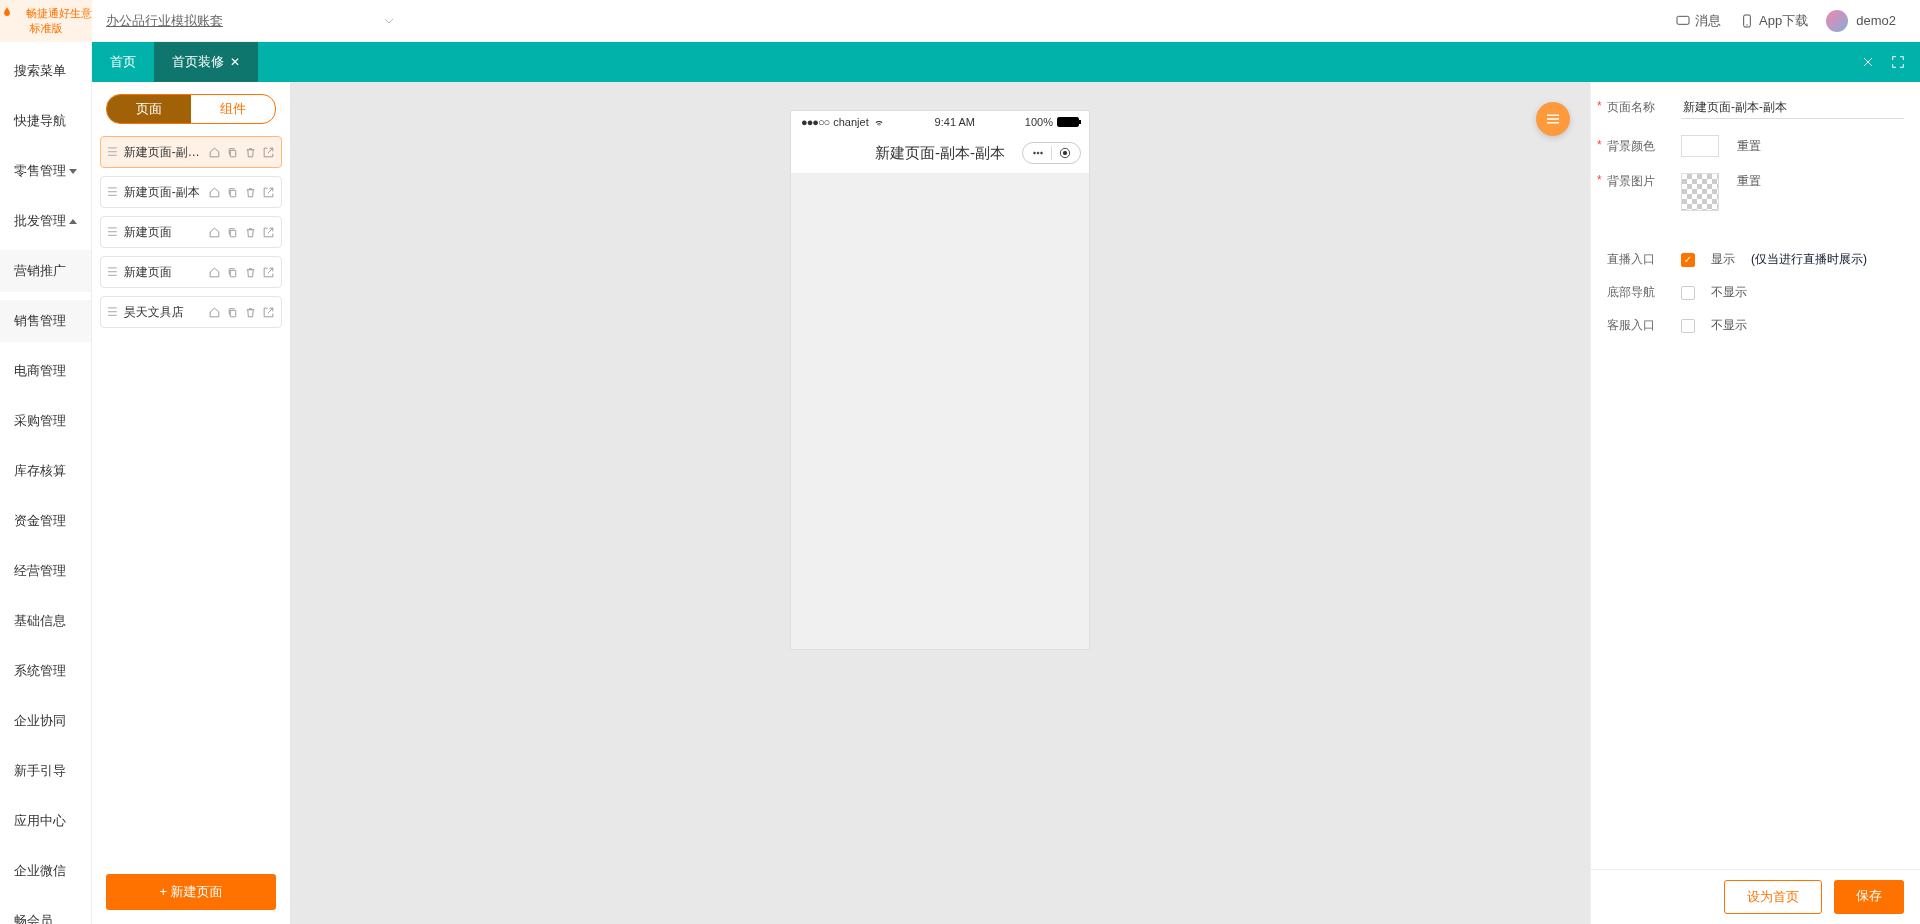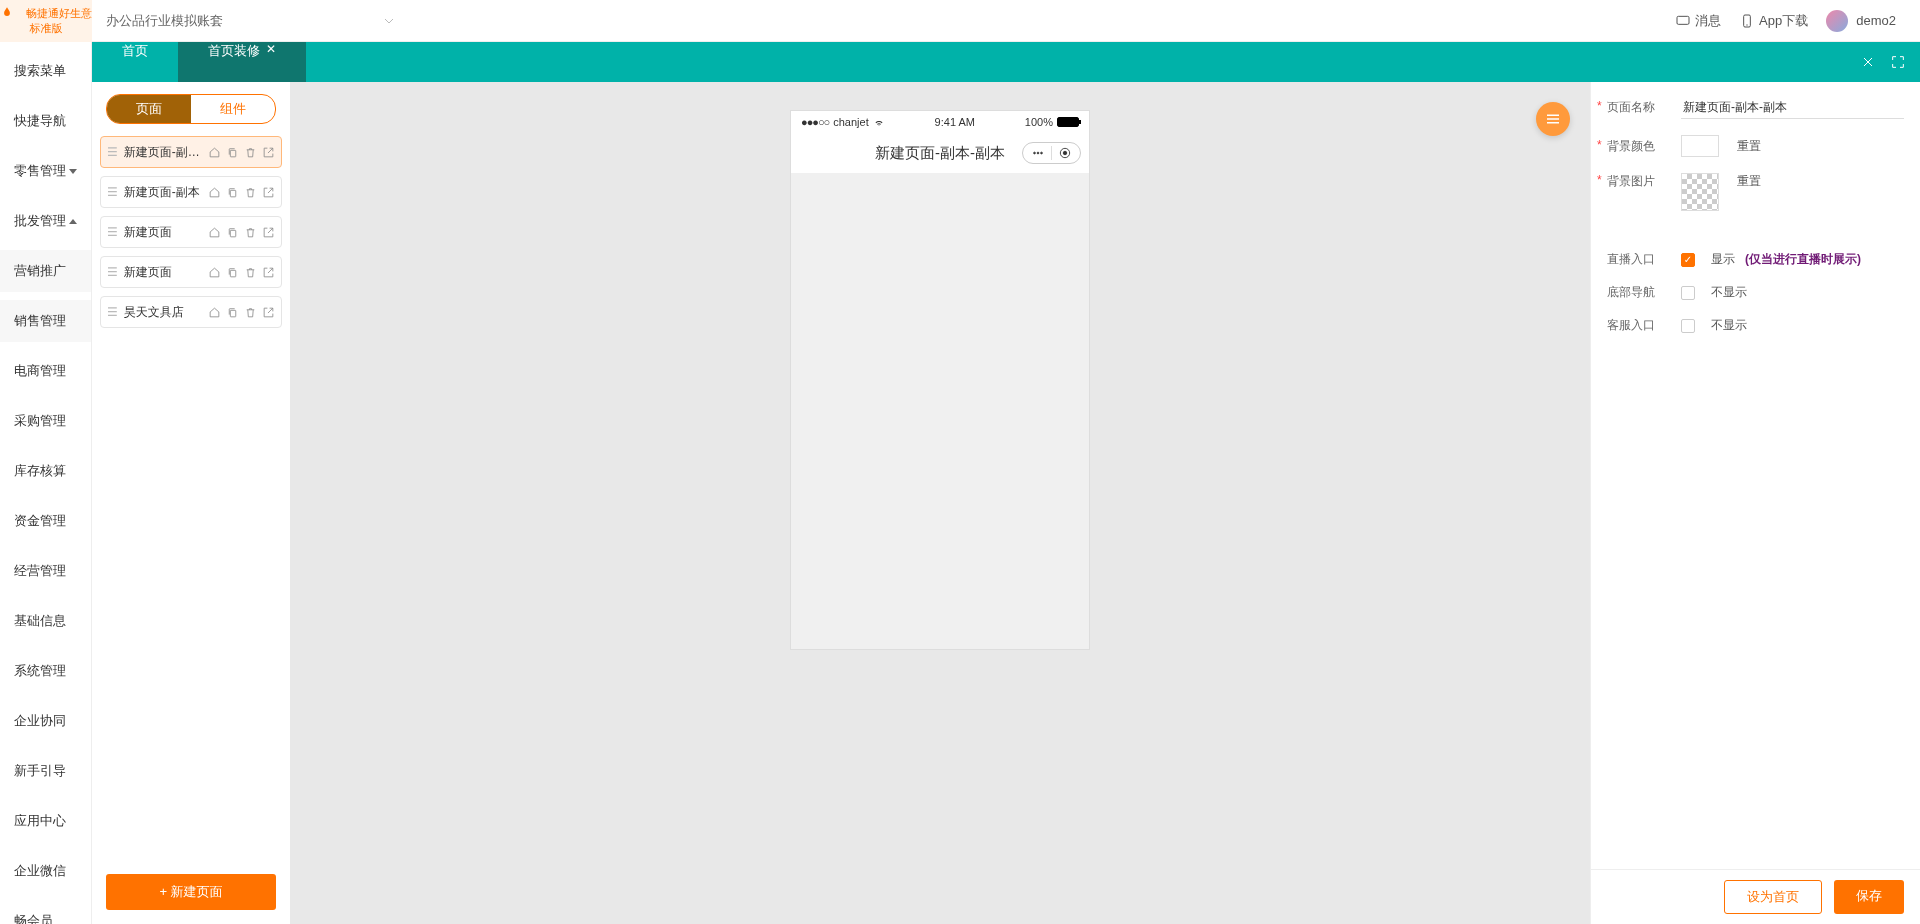--- a/index.html
+++ b/index.html
@@ -3,41 +3,41 @@
 <meta charset="utf-8">
 <style>
 * { margin:0; padding:0; box-sizing:border-box; font-family:"Microsoft YaHei","PingFang SC",Arial,sans-serif; }
 body { background:#fff; color:#333; font-size:13px; overflow:hidden; }
 
 
 .topbar { height:42px; display:flex; align-items:center; border-bottom:1px solid #eee; }
 .logo-box { width:92px; height:42px; background:#fff3e8; display:flex; flex-direction:column; align-items:center; justify-content:center; color:#ff7200; font-size:11px; }
 .logo-row { display:flex; align-items:center; gap:12px; }
 .logo-row svg { width:14px; height:14px; }
-.account-sel { flex:0 0 auto; margin-left:14px; color:#666; display:flex; align-items:center; gap:160px; }
+.account-sel { flex:0 0 auto; margin-left:14px; color:#666; display:flex; align-items:center; gap:160px;text-decoration:underline; }
 .account-sel svg { width:12px; height:12px; fill:#bbb; }
 .topbar-spacer { flex:1; }
 .topbar-right { display:flex; align-items:center; gap:18px; padding-right:24px; color:#555; }
 .tr-item { display:flex; align-items:center; gap:4px; cursor:pointer; }
 .tr-item svg { width:16px; height:16px; stroke:#555; fill:none; stroke-width:1.5; }
 .avatar { width:22px; height:22px; border-radius:50%; background:linear-gradient(135deg,#e8a 0%,#8ad 100%); margin-right:4px; }
 
 
 .layout { display:flex; height:calc(100vh - 42px); }
 .sidebar { width:92px; border-right:1px solid #eee; overflow-y:auto; font-size:13px; }
 .side-item { padding:12px 14px; color:#333; cursor:pointer; display:flex; align-items:center; justify-content:space-between;margin-top:8px; }
 .side-item.sub { background:#f7f7f7; }
 .caret { width:0; height:0; border-left:4px solid transparent; border-right:4px solid transparent; }
 .caret.down { border-top:5px solid #666; }
 .caret.up { border-bottom:5px solid #666; }
 
 
 .main { flex:1; display:flex; flex-direction:column; }
 .tabs { height:40px; background:#00b2a9; display:flex; align-items:stretch; color:#fff; }
-.tab { padding:0 30px; display:flex; gap:6px; cursor:pointer; font-size:13px; }
+.tab { padding:0 18px; display:flex; align-items:center; gap:6px; cursor:pointer; font-size:13px; }
 .tab.home { background:#00b2a9; }
 .tab.active { background:#0f766e; }
 .tab .x { font-size:12px; }
 .tabs-spacer { flex:1; }
 .tabs-right { display:flex; align-items:center; gap:14px; padding-right:14px; }
 .tabs-right svg { width:16px; height:16px; stroke:#fff; fill:none; stroke-width:1.5; cursor:pointer; }
 
 
 .editor { flex:1; display:flex; background:#f7f7f7; position:relative; }
 
@@ -86,21 +86,21 @@
 .frow { display:flex; align-items:center; margin-bottom:16px; gap:10px; }
 .flabel { width:64px; color:#666; position:relative; }
 .req::before { content:"*"; color:#f44; position:absolute; left:-10px; }
 .finput { flex:1; border:none; border-bottom:1px solid #ddd; padding:4px 2px; font-size:12px; color:#333; outline:none; }
 .swatch { width:38px; height:22px; background:#fff; border:1px solid #ddd; }
 .checker { width:38px; height:38px; background-image:linear-gradient(45deg,#ccc 25%,transparent 25%),linear-gradient(-45deg,#ccc 25%,transparent 25%),linear-gradient(45deg,transparent 75%,#ccc 75%),linear-gradient(-45deg,transparent 75%,#ccc 75%); background-size:10px 10px; background-position:0 0,0 5px,5px -5px,-5px 0; border:1px solid #ddd; }
 .reset { color:#555; cursor:pointer; margin-left:8px; }
 .cb { width:14px; height:14px; border:1px solid #ccc; border-radius:2px; display:inline-flex; align-items:center; justify-content:center; margin-right:6px; cursor:pointer; }
 .cb.on { background:#ff7200; border-color:#ff7200; }
 .cb.on::after { content:"✓"; color:#fff; font-size:10px; line-height:1; }
-.hint { color:#701a75; margin-left:0;font-weight:bold; }
+.hint { color:#0f172a; margin-left:6px; }
 
 .props-foot { border-top:1px solid #eee; padding:10px 16px; display:flex; justify-content:flex-end; gap:12px; }
 .btn { padding:7px 22px; border-radius:3px; font-size:13px; cursor:pointer; }
 .btn-ghost { border:1px solid #ff7200; color:#ff7200; background:#fff; }
 .btn-pri { background:#ff7200; color:#fff; }
 
 
 .sidebar::-webkit-scrollbar { width:4px; }
 .sidebar::-webkit-scrollbar-thumb { background:#ddd; }
 </style>

